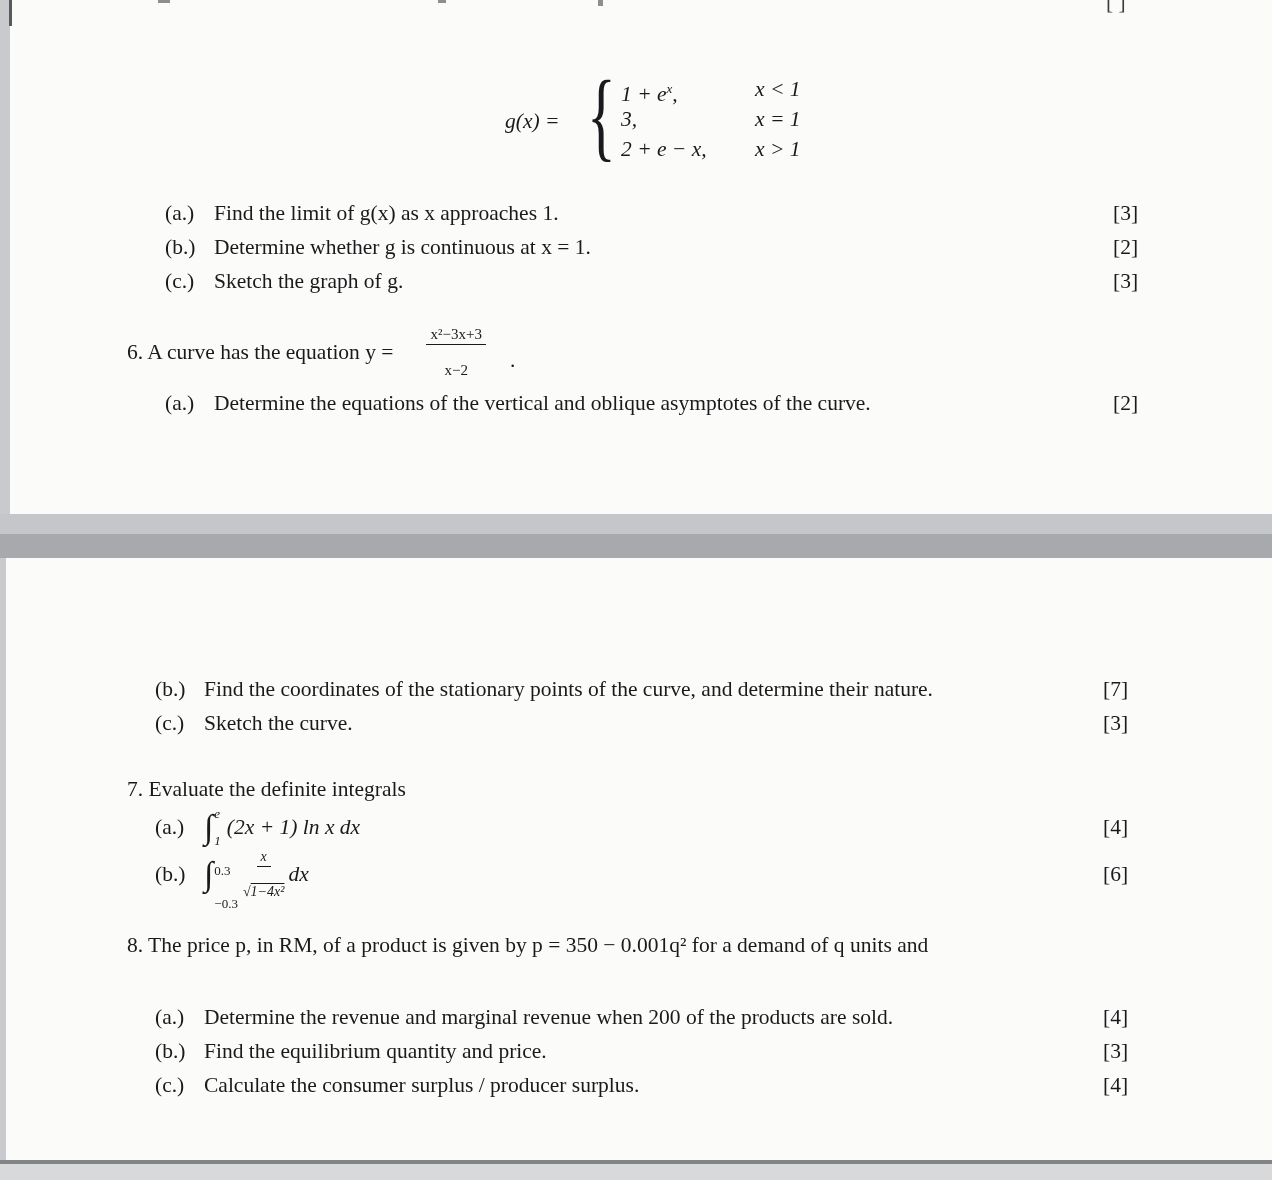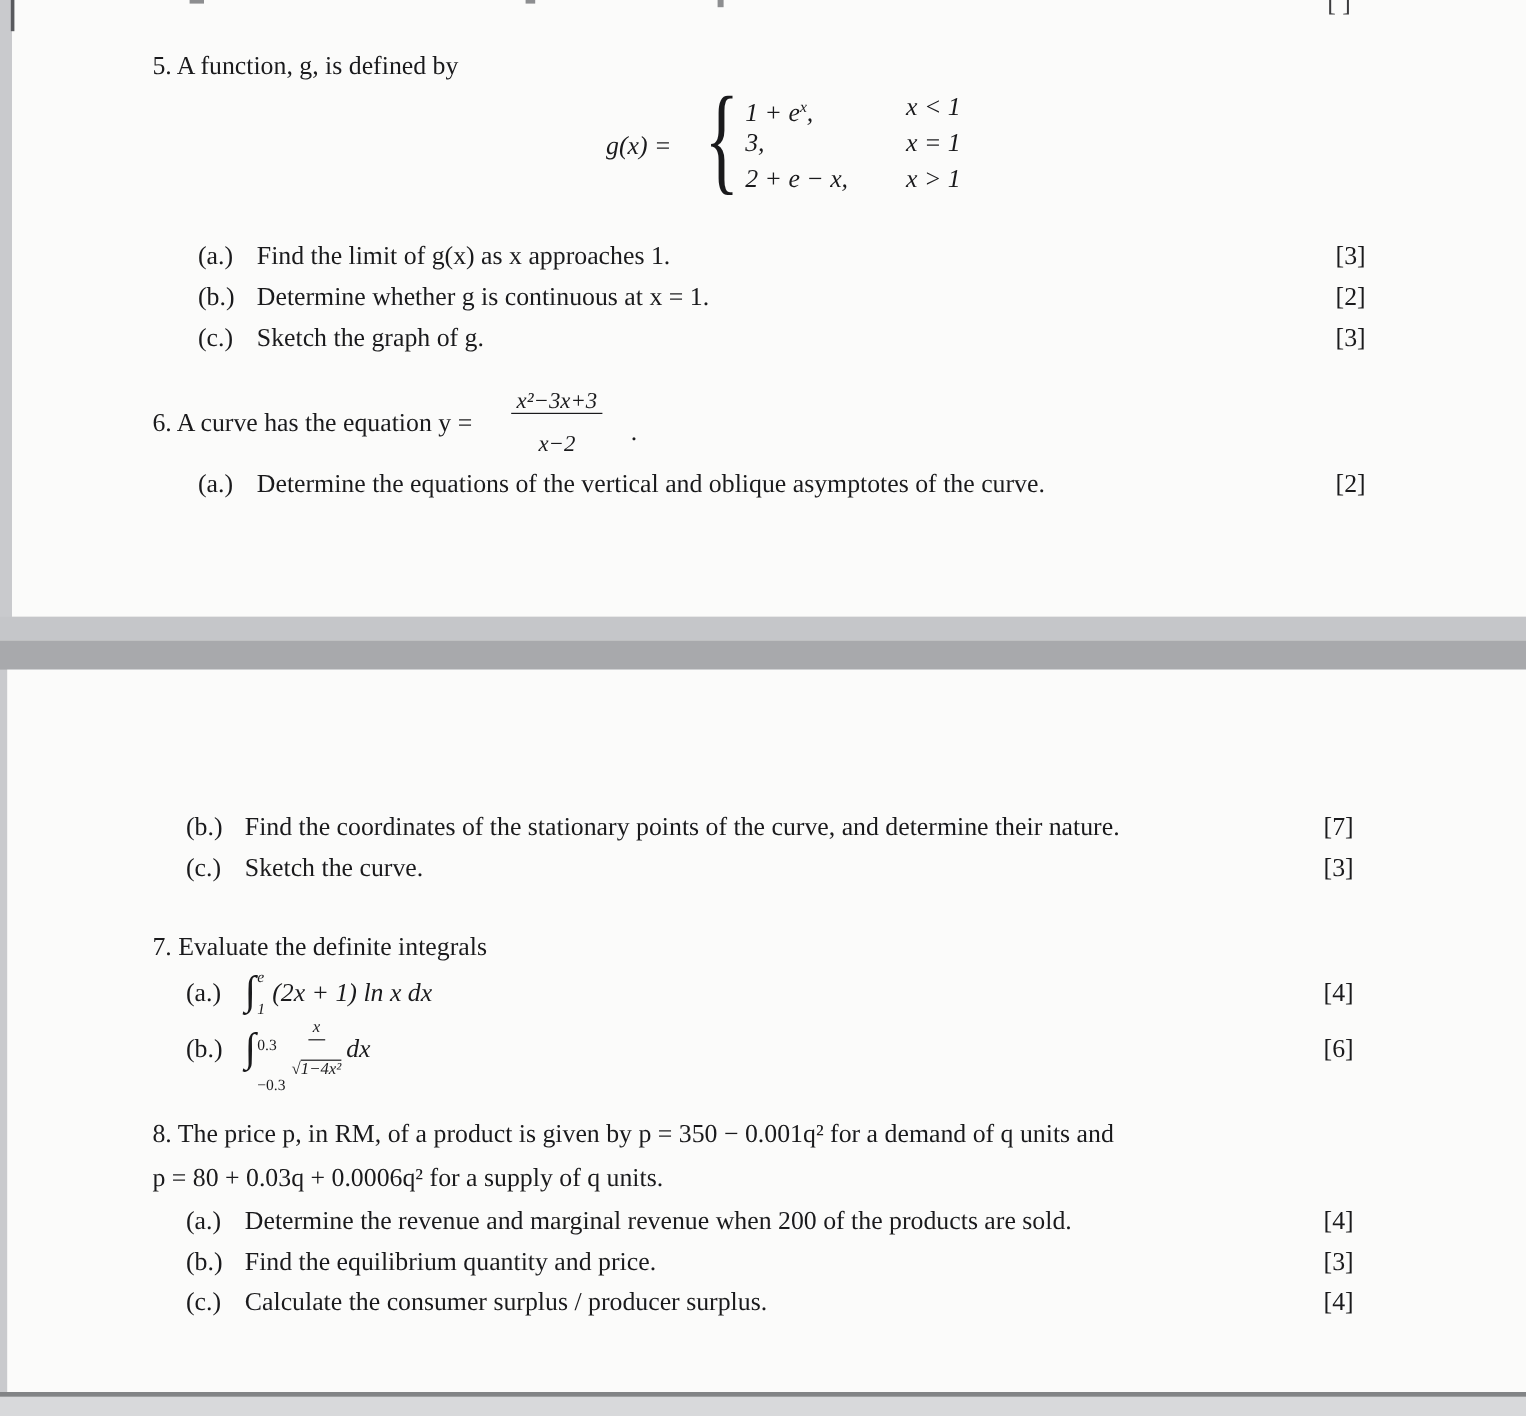--- a/index.html
+++ b/index.html
@@ -35,21 +35,21 @@
   .pw-rows{position:absolute;left:116px;top:2px;}
   .pw-row{position:relative;height:30px;width:220px;}
   .pw-expr{position:absolute;left:0;font-style:italic;white-space:nowrap;}
   .pw-cond{position:absolute;left:118px;font-style:italic;white-space:nowrap;margin-left:16px;}
   sup.s{font-size:13px;}
 
   
   .frac{display:inline-flex;flex-direction:column;align-items:center;vertical-align:middle;}
   .frac .num{padding:0 4px 1px 4px;border-bottom:1.4px solid #1a1a1c;}
   .frac .den{padding-top:17px;}
-  .fracsm{font-size:19px;line-height:17px;font-style:italic;}
+  .fracsm{font-size:15px;line-height:17px;}
   .q6line{position:absolute;left:127px;top:328px;height:48px;display:flex;align-items:center;white-space:nowrap;gap:24px;}
   .q6line .frac{margin-left:9px;}
   .q6line .period{align-self:flex-end;margin-bottom:3px;}
 
   
   .introw{position:absolute;height:50px;}
   .intwrap{position:absolute;left:204px;top:0;display:flex;align-items:center;height:100%;}
   .intsign{font-size:34px;line-height:34px;}
   .bounds{display:inline-flex;flex-direction:column;justify-content:space-between;
           height:40px;font-size:13px;line-height:13px;font-style:italic;margin:0 2px 0 1px;}
@@ -67,21 +67,20 @@
 
   <div class="page" id="page1">
 
     <div class="topcut" style="left:1096px;">
       <span>[ ]</span>
     </div>
     <div class="frag" style="left:148px;top:0;width:12px;height:3px;"></div>
     <div class="frag" style="left:428px;top:0;width:8px;height:3px;"></div>
     <div class="frag" style="left:588px;top:0;width:5px;height:6px;"></div>
 
-    <div class="qtitle" style="top:42px;left:117px;">5. A function, g, is defined by</div>
 
     <div class="piecewise" style="left:495px;">
       <span class="pw-lhs">g(x) =</span>
       <span class="pw-brace">{</span>
       <div class="pw-rows">
         <div class="pw-row">
           <span class="pw-expr"><span>1 + e</span><sup class="s">x</sup><span>,</span></span>
           <span class="pw-cond">x &lt; 1</span>
         </div>
         <div class="pw-row">
@@ -170,21 +169,20 @@
       <span class="frac fr7">
         <span class="num">x</span>
         <span class="den"><span>√</span><span class="rad">1−4x²</span></span>
       </span>
       <span class="intbody">dx</span>
     </div>
     <span class="marks" style="top:13px;">[6]</span>
   </div>
 
   <div class="q8line" style="top:932px;">8. The price p, in RM, of a product is given by p = 350 − 0.001q² for a demand of q units and</div>
-  <div class="q8line" style="top:968px;">p = 80 + 0.03q + 0.0006q² for a supply of q units.</div>
 
   <div class="prow" style="top:1004px;">
     <span class="plabel">(a.)</span>
     <span class="ptext">Determine the revenue and marginal revenue when 200 of the products are sold.</span>
     <span class="marks">[4]</span>
   </div>
   <div class="prow" style="top:1038px;">
     <span class="plabel">(b.)</span>
     <span class="ptext">Find the equilibrium quantity and price.</span>
     <span class="marks">[3]</span>

